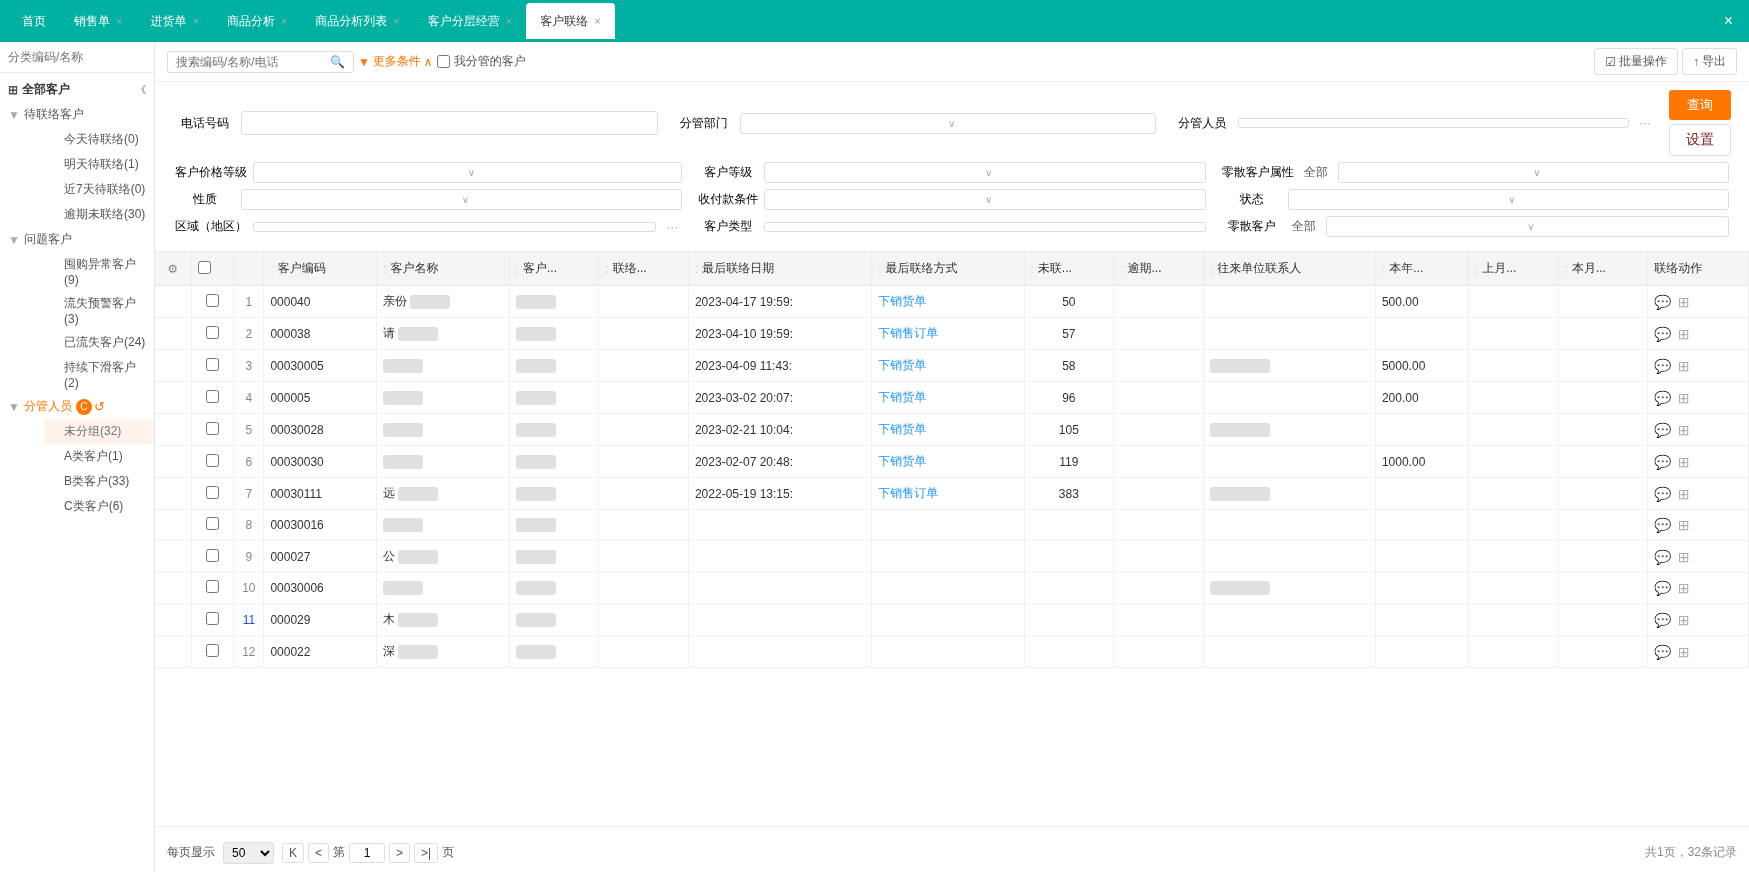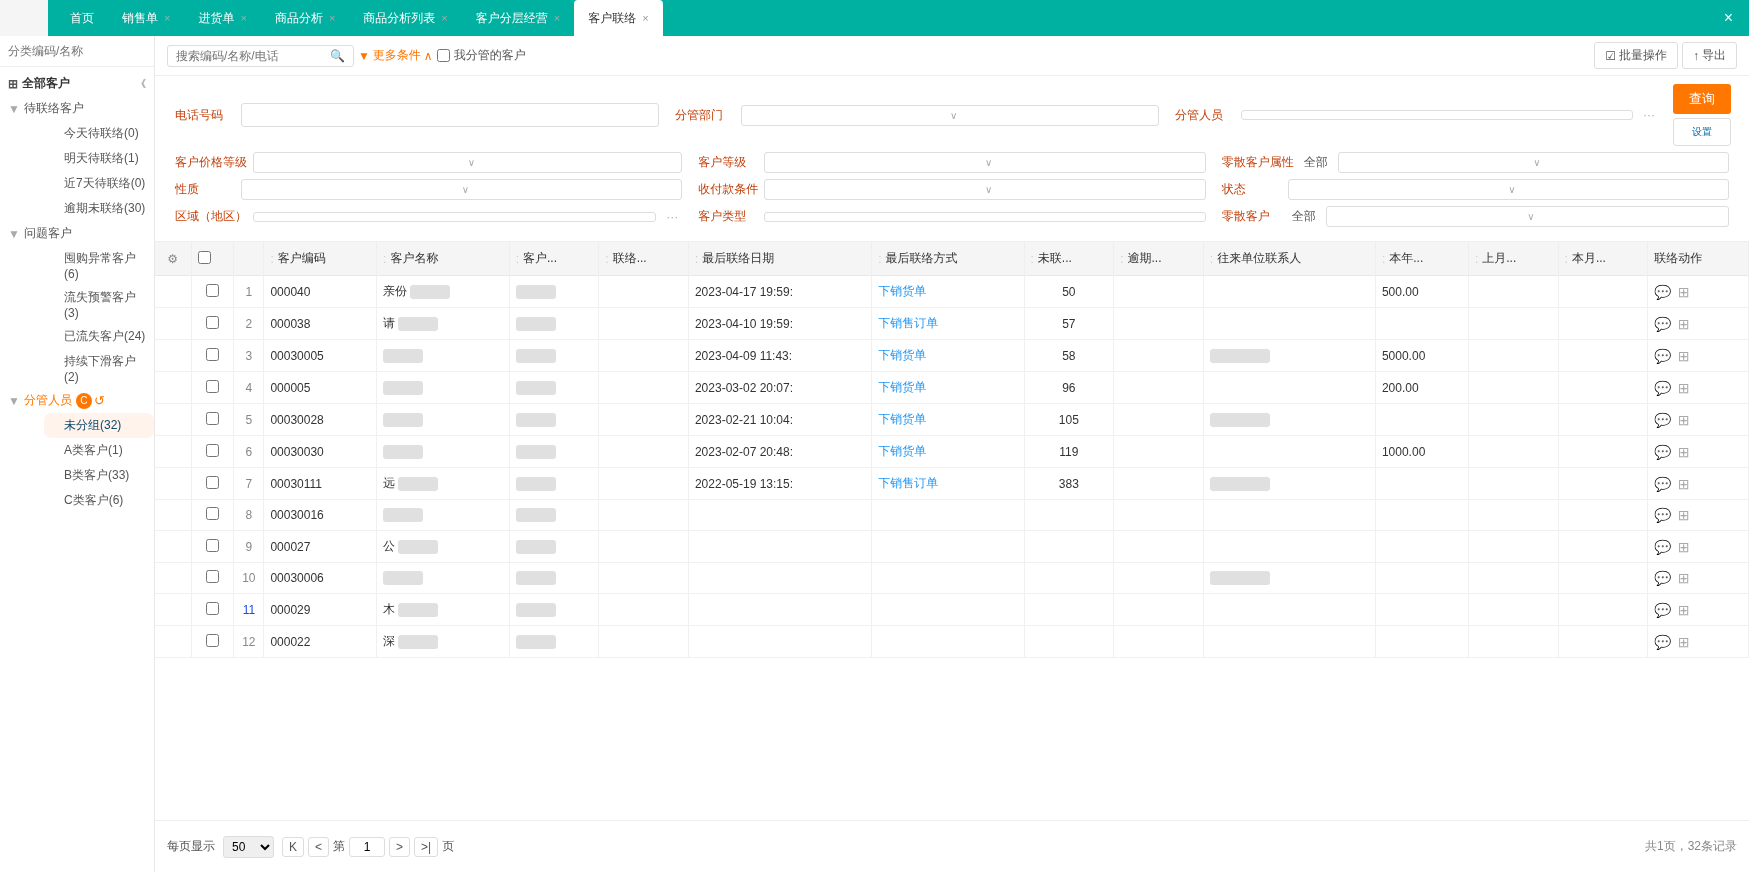--- a/index.html
+++ b/index.html
@@ -1,20 +1,20 @@
 <!DOCTYPE html>
 <html><head>
   <meta charset="utf-8">
   <style>
     * { box-sizing: border-box; margin: 0; padding: 0; font-family: 'Microsoft YaHei', Arial, sans-serif; font-size: 12px; }
     body { background: #f5f5f5; overflow: hidden; width: 1749px; height: 872px; }
 
     
     .top-nav {
-      display: flex; align-items: center; background: #00b0a0; height: 36px; padding: 0 8px; margin-left: 48px;
+      display: flex; align-items: center; background: #00b0a0; height: 42px; padding: 0 8px;
     }
     .top-nav .nav-item {
       color: #fff; padding: 0 14px; height: 36px; display: flex; align-items: center; cursor: pointer;
       font-size: 13px; position: relative; white-space: nowrap;
     }
     .top-nav .nav-item.active {
       background: #fff; color: #333; border-radius: 4px 4px 0 0;
     }
     .top-nav .nav-item .close-x {
       margin-left: 6px; color: #aaa; font-size: 11px;
@@ -49,21 +49,21 @@
     .sidebar-group-header {
       display: flex; align-items: center; padding: 4px 8px; color: #555; cursor: pointer;
       font-size: 12px;
     }
     .sidebar-group-header .arrow { margin-right: 4px; color: #aaa; }
     .sidebar-group-header.orange { color: #ff7700; }
 
     .sidebar-item {
       padding: 4px 8px 4px 20px; color: #555; cursor: pointer; font-size: 12px; margin-left: 44px;
     }
-    .sidebar-item.active { background: #fff3ec; color: #0c4a6e; border-radius: 7px; }
+    .sidebar-item.active { background: #fff3ec; color: #737373; }
 
     
     .content-area { flex: 1; display: flex; flex-direction: column; overflow: hidden; }
 
     
     .filter-bar {
       background: #fff; padding: 6px 12px; display: flex; align-items: center;
       border-bottom: 1px solid #eee; gap: 4px;
     }
     .filter-bar .search-input-wrap {
@@ -92,21 +92,21 @@
     
     .advanced-filters {
       background: #fff; padding: 8px 12px; border-bottom: 1px solid #eee;
     }
     .filter-row {
       display: flex; align-items: center; margin-bottom: 6px; gap: 0;
     }
     .filter-cell {
       display: flex; align-items: center; flex: 1; gap: 6px; padding: 0 8px;
     }
-    .filter-cell label { color: #c2410c; white-space: nowrap; min-width: 60px; text-align: left; }
+    .filter-cell label { color: #000000; white-space: nowrap; min-width: 60px; text-align: center; }
     .filter-input {
       flex: 1; border: 1px solid #ddd; border-radius: 3px; padding: 4px 6px;
       outline: none; font-size: 12px; background: #fff;
     }
     .filter-select-wrap {
       flex: 1; display: flex; align-items: center; border: 1px solid #ddd; border-radius: 3px;
       padding: 4px 6px; background: #fff; cursor: pointer; position: relative;
     }
     .filter-select-wrap span { flex: 1; color: #aaa; font-size: 12px; }
     .filter-select-wrap .arrow-down { color: #aaa; font-size: 10px; }
@@ -160,22 +160,22 @@
     }
     .bottom-bar .spacer { flex: 1; }
     .bottom-bar .total-info { color: #888; }
 
     
     .btn-query {
       background: #ff7700; color: #fff; border: none; border-radius: 3px;
       padding: 6px 16px; cursor: pointer; font-size: 13px;
     }
     .btn-reset {
-      background: #fff; color: #0369a1; border: 1px solid #ddd; border-radius: 3px;
-      padding: 6px 16px; cursor: pointer; font-size: 10px;
+      background: #fff; color: #7f1d1d; border: 1px solid #ddd; border-radius: 3px;
+      padding: 6px 16px; cursor: pointer; font-size: 14px;
     }
 
     
     ::-webkit-scrollbar { width: 6px; height: 6px; }
     ::-webkit-scrollbar-track { background: #f5f5f5; }
     ::-webkit-scrollbar-thumb { background: #ccc; border-radius: 3px; }
 
     .settings-icon { color: #888; cursor: pointer; }
     .col-separator { display: inline-block; color: #ccc; margin-right: 2px; }
 
@@ -248,21 +248,21 @@
         <span>逾期未联络(30)</span>
       </div>
     </div>
 
     <div class="sidebar-group">
       <div class="sidebar-group-header">
         <span class="arrow">▼</span>
         <span>问题客户</span>
       </div>
       <div class="sidebar-item">
-        <span>囤购异常客户(6)</span>
+        <span>囤购异常客户(9)</span>
       </div>
       <div class="sidebar-item">
         <span>流失预警客户(3)</span>
       </div>
       <div class="sidebar-item">
         <span>已流失客户(24)</span>
       </div>
       <div class="sidebar-item">
         <span>持续下滑客户(2)</span>
       </div>

